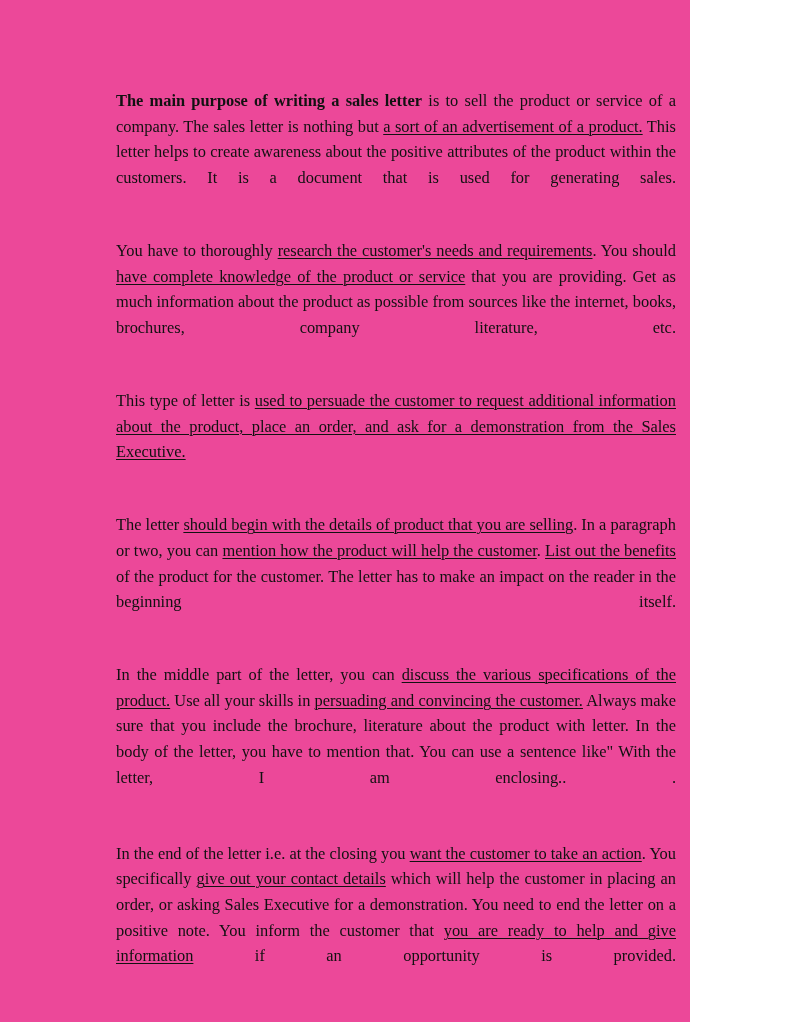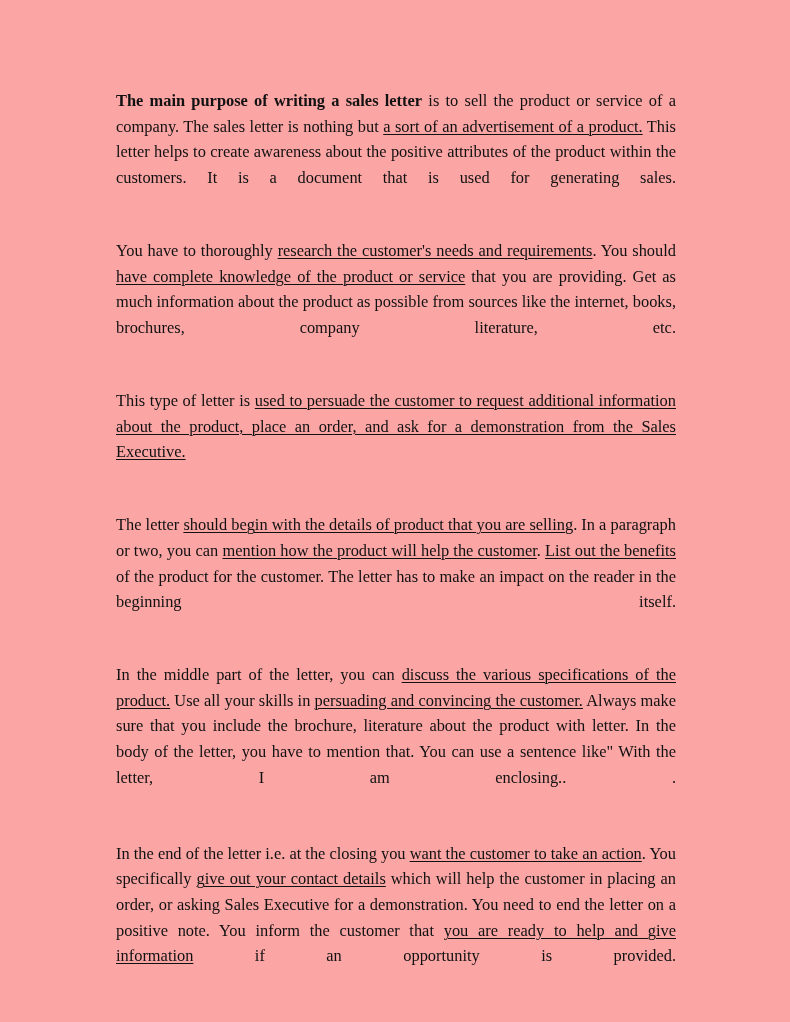--- a/index.html
+++ b/index.html
@@ -8,23 +8,23 @@
     background: #ffffff;
   }
 
   body {
     font-family: "Liberation Serif", "DejaVu Serif", serif;
     color: #000000;
   }
 
   .page {
     position: relative;
-    width: 790px;
+    width: 690px;
     height: 1022px;
-    background: #fca5a5;
+    background: #ec4899;
     overflow: hidden;
     box-sizing: border-box;
     padding-left: 24px;
   }
 
   .doc-body {
     position: absolute;
     left: 116px;
     top: 88px;
     width: 560px;

